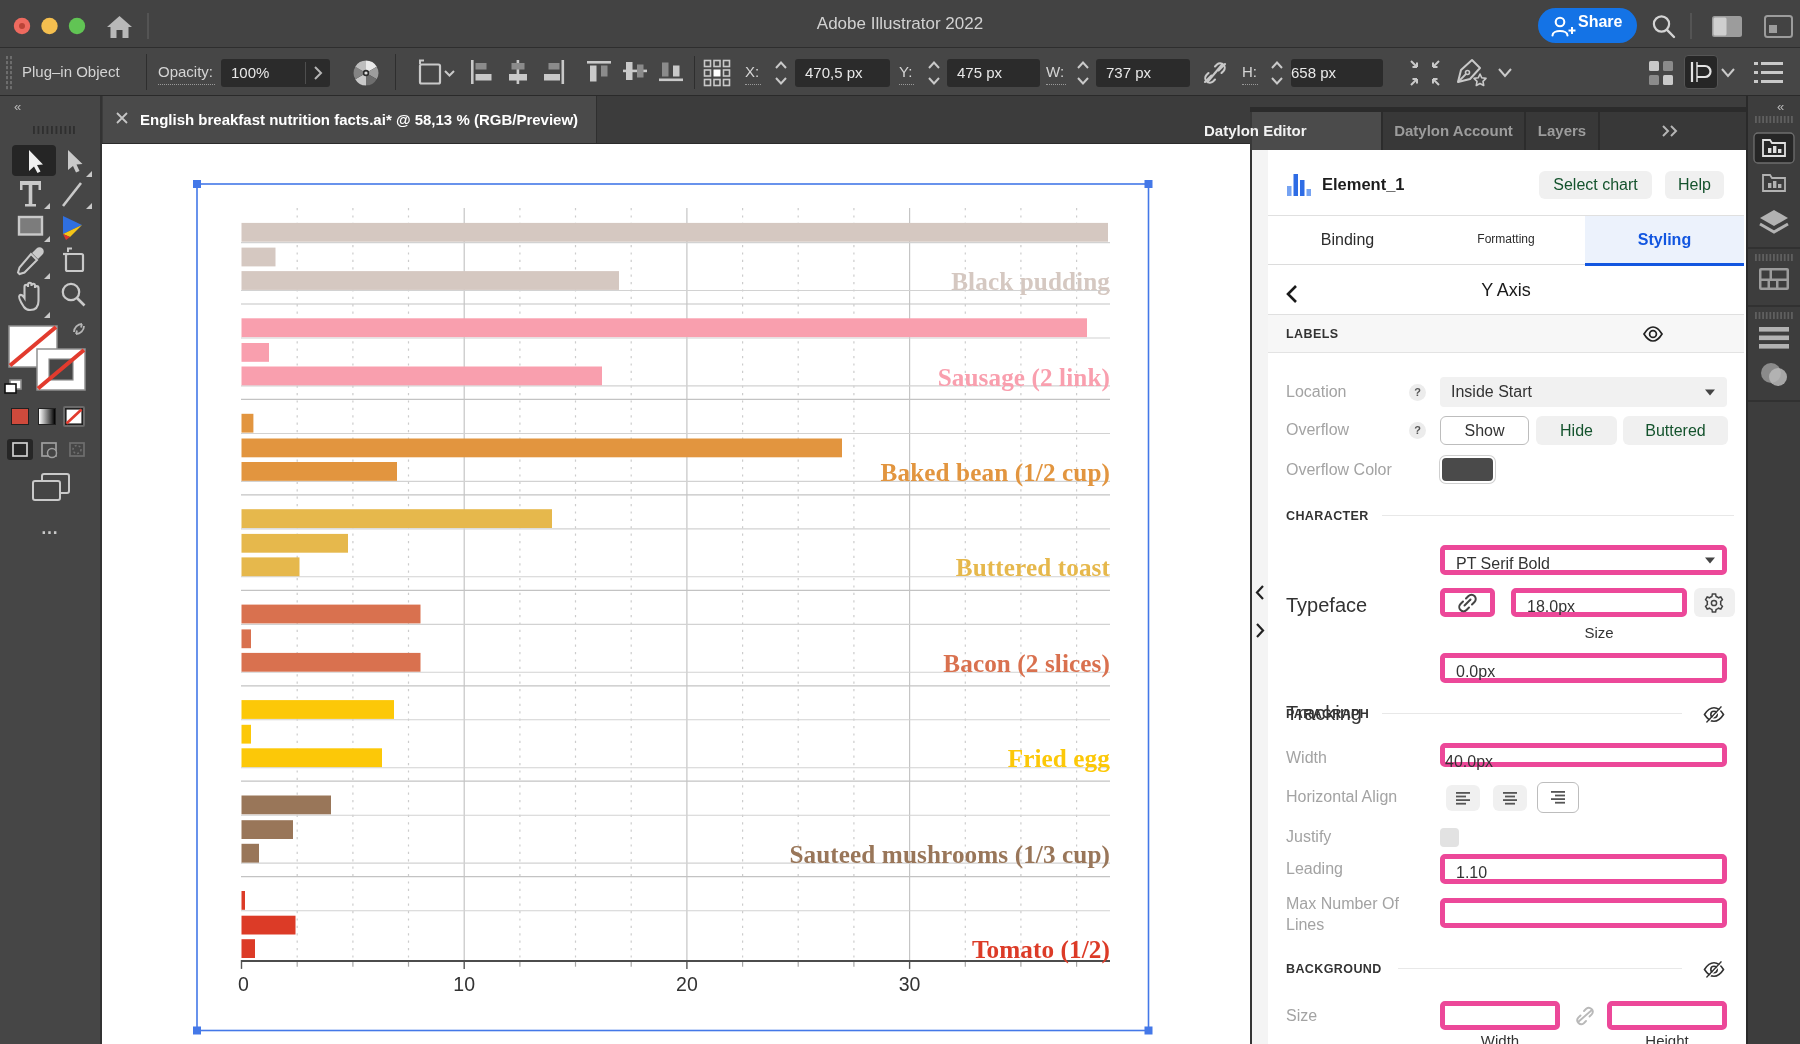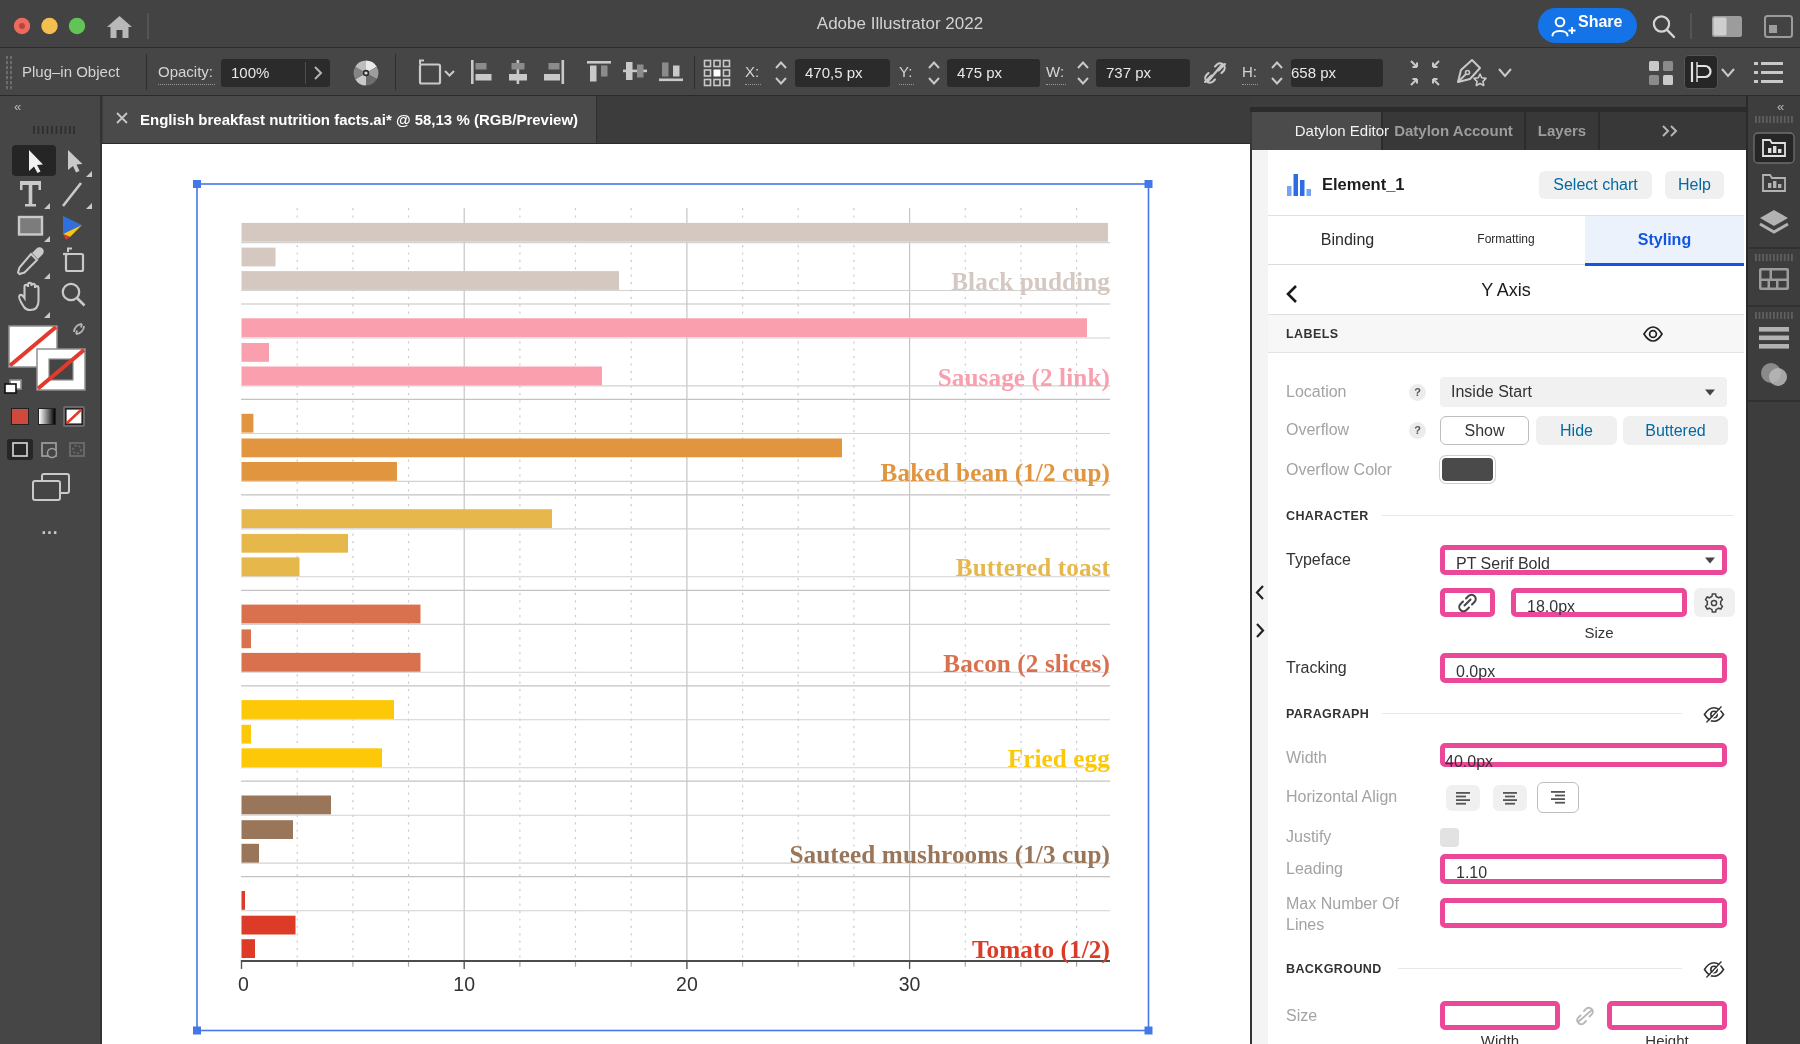--- a/index.html
+++ b/index.html
@@ -9,24 +9,24 @@
   .toolbar { left:0; top:48px; width:1800px; height:48px; background:#464646; border-bottom:1px solid #2a2a2a; }
   .toolpanel { left:0; top:96px; width:102px; height:948px; background:#464646; border-right:2px solid #333; }
   .docstrip { left:102px; top:96px; width:1148px; height:48px; background:#3c3c3c; border-bottom:1px solid #2b2b2b; }
   .doctab { left:103px; top:96px; width:494px; height:47px; background:#4a4a4a; border-right:1px solid #2f2f2f; }
   .canvas { left:102px; top:144px; width:1148px; height:900px; background:#fff; }
   .rpanel { left:1250px; top:96px; width:496px; height:948px; background:#fff; border-left:2px solid #353535; }
   .iconstrip { left:1746px; top:96px; width:54px; height:948px; background:#3d3d3d; border-left:2px solid #2a2a2a; }
   .dim { color:#d4d4d4; font-size:15px; }
   .darkbox { background:#2b2b2b; border-radius:3px; color:#e8e8e8; font-size:15px; }
   .glabel { color:#a3a3a3; font-size:16px; }
-  .dlabel { color:#333; font-size:16px; }
+  .dlabel { color:#333; font-size:20px;margin-top:43px; }
   .input { background:#fff; border:5px solid #ec4899; border-radius:5px; font-size:16px; color:#333; }
   .ginput { background:#f1f1f1; border-radius:4px; font-size:16px; color:#333; }
-  .btn { background:#f0f0f0; border-radius:6px; font-size:16px; color:#0369a1; text-align:center; }
+  .btn { background:#f0f0f0; border-radius:6px; font-size:16px; color:#14532d; text-align:center; }
   .hdr { font-size:12.5px; font-weight:bold; color:#333; letter-spacing:.4px; }
 </style></head>
 <body>
 
 <div class="abs titlebar"></div>
 <svg class="abs" style="left:0;top:0" width="200" height="48" viewBox="0 0 200 48">
   <circle cx="22" cy="26" r="8.2" fill="#ee6a5f"></circle>
     <circle cx="22" cy="26" r="3" fill="#ba4437"></circle>
   <circle cx="49.5" cy="26" r="8.2" fill="#f5bf4f"></circle>
   <circle cx="77" cy="26" r="8.2" fill="#61c454"></circle>
@@ -458,21 +458,21 @@
   <path d="M5 44 L11 50.5 L5 57" fill="none" stroke="#222" stroke-width="2.2"></path>
 </svg>
 
 <div class="abs" style="left:1250px;top:96px;width:496px;height:11px;background:#3d3d3d"></div>
 <div class="abs" style="left:1250px;top:107px;width:496px;height:5px;background:#2b2b2b"></div>
 <div class="abs" style="left:1250px;top:112px;width:496px;height:38px;background:#383838"></div>
 <div class="abs" style="left:1252px;top:112px;width:129px;height:38px;background:#4b4b4b"></div>
 <div class="abs" style="left:1381px;top:112px;width:2px;height:38px;background:#2c2c2c"></div>
 <div class="abs" style="left:1524px;top:112px;width:2px;height:38px;background:#2c2c2c"></div>
 <div class="abs" style="left:1598px;top:112px;width:2px;height:38px;background:#2c2c2c"></div>
-<div class="abs" style="left:1260px;top:112px;width:129px;height:38px;line-height:38px;text-align:right;color:#f2f2f2;font-size:15px;font-weight:normal">Datylon Editor</div>
+<div class="abs" style="left:1204px;top:112px;width:129px;height:38px;line-height:38px;text-align:left;color:#f2f2f2;font-size:15px;font-weight:bold">Datylon Editor</div>
 <div class="abs" style="left:1383px;top:112px;width:141px;height:38px;line-height:38px;text-align:center;color:#9c9c9c;font-size:15px;font-weight:bold">Datylon Account</div>
 <div class="abs" style="left:1526px;top:112px;width:72px;height:38px;line-height:38px;text-align:center;color:#9c9c9c;font-size:15px;font-weight:bold">Layers</div>
 <svg class="abs" style="left:1660px;top:124px" width="22" height="14" viewBox="0 0 22 14">
   <path d="M3 2 L8 7 L3 12 M11 2 L16 7 L11 12" fill="none" stroke="#b5b5b5" stroke-width="2"></path>
 </svg>
 
 <svg class="abs" style="left:1286px;top:170px" width="28" height="28" viewBox="0 0 28 28">
   <rect x="1" y="16" width="4.5" height="10" fill="#76a3f2"></rect>
   <rect x="7.5" y="4" width="4.5" height="22" fill="#2e6ce5"></rect>
   <rect x="14" y="10" width="4.5" height="16" fill="#2e6ce5"></rect>

